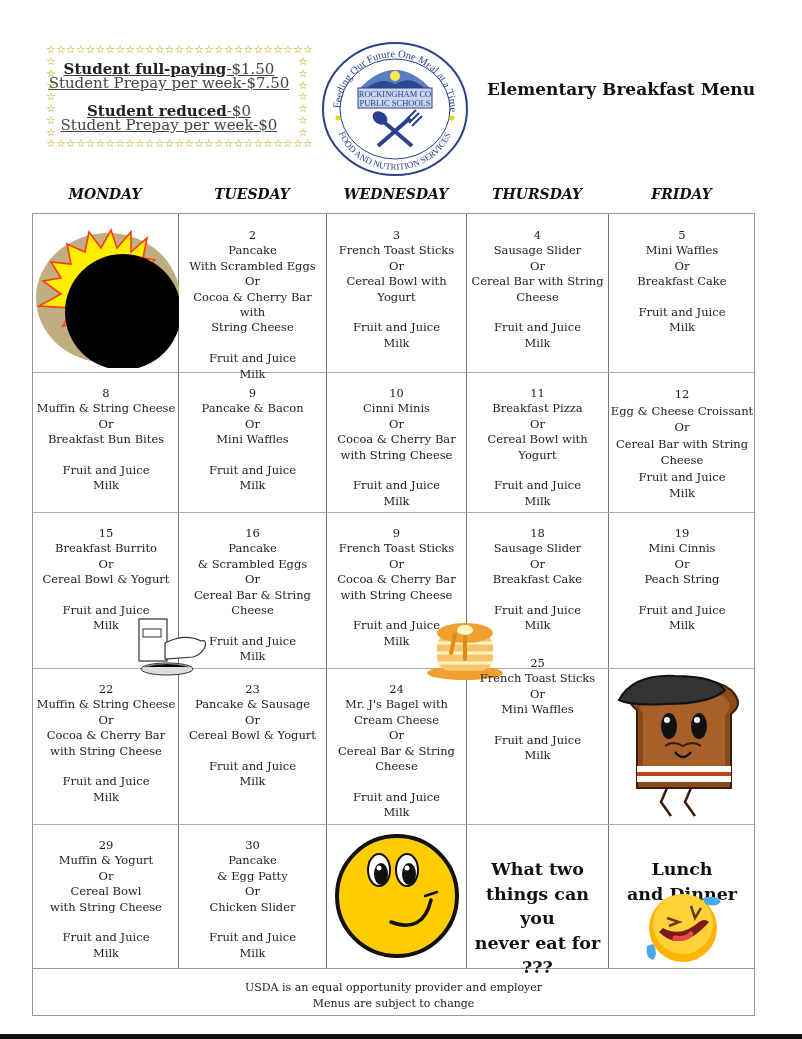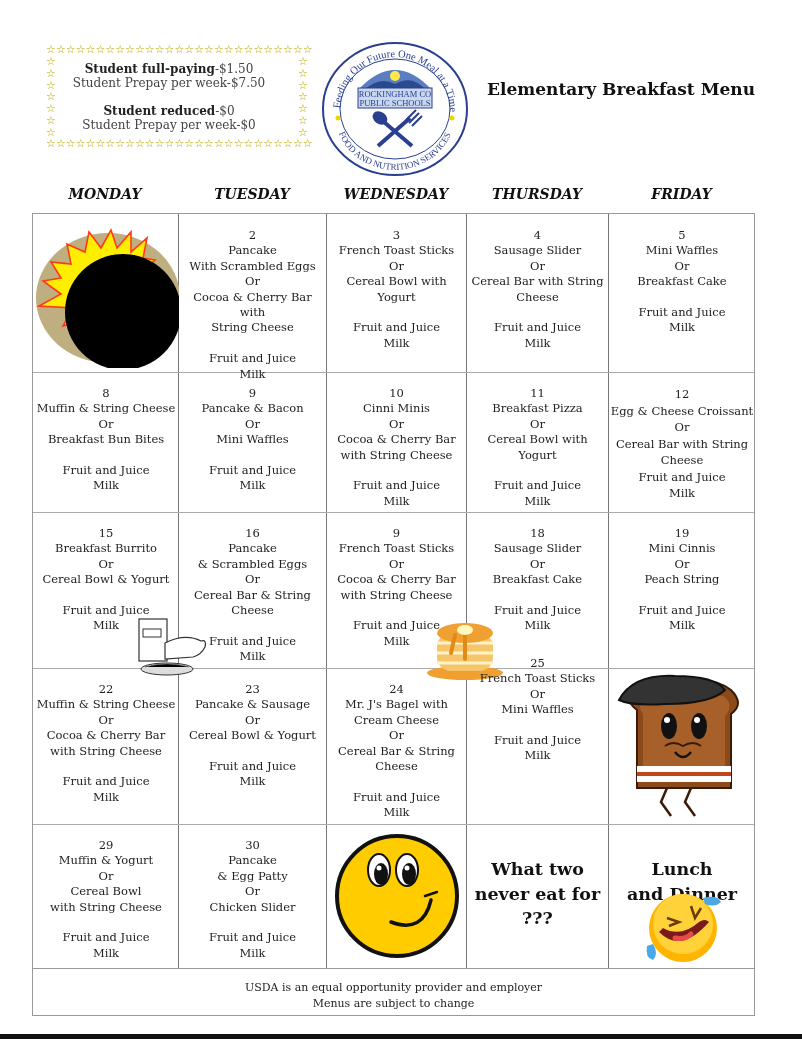--- a/index.html
+++ b/index.html
@@ -1,20 +1,20 @@
 <!DOCTYPE html>
 <html><head>
 <meta charset="utf-8">
 <style>
   html,body{margin:0;padding:0;background:#fff;}
   body{width:802px;height:1039px;position:relative;overflow:hidden;font-family:"DejaVu Serif","Liberation Serif",serif;color:#111;}
   .price-box{position:absolute;left:46px;top:44px;width:262px;height:106px;}
   .stars-row{position:absolute;left:0;width:262px;height:12px;display:flex;justify-content:space-between;color:#b8a800;font-size:11px;line-height:12px;}
   .stars-col{position:absolute;top:12px;height:82px;width:10px;display:flex;flex-direction:column;justify-content:space-between;color:#b8a800;font-size:11px;line-height:11px;}
-  .price-text{position:absolute;left:0;right:16px;top:18px;text-align:center;font-size:12px;line-height:14px;color:#444;}
+  .price-text{position:absolute;left:0;right:16px;top:18px;text-align:center;font-size:15px;line-height:14px;color:#444;text-decoration:underline;}
   .price-text b{color:#222;}
   .logo{position:absolute;left:320px;top:40px;width:150px;height:138px;}
   .title{position:absolute;right:47px;top:77px;text-align:right;font-weight:bold;}
   .title .t1{font-size:23px;line-height:30px;}
   .title .t2{font-size:17px;line-height:24px;}
   .day-head{position:absolute;top:186px;font-size:14px;font-weight:bold;font-style:italic;text-align:center;}
   .grid{position:absolute;left:32px;top:213px;width:723px;height:803px;border:1px solid #999;box-sizing:border-box;}
   .vline{position:absolute;top:0;width:1px;background:#777;}
   .hline{position:absolute;left:0;height:1px;background:#aaa;}
   .cell{position:absolute;text-align:center;font-size:11.5px;line-height:15.4px;color:#222;}
@@ -411,20 +411,21 @@
       <ellipse cx="48" cy="44" rx="7" ry="11" fill="#111"></ellipse>
       <ellipse cx="76" cy="44" rx="7" ry="11" fill="#111"></ellipse>
       <circle cx="46" cy="38" r="2.5" fill="#fff"></circle>
         <circle cx="74" cy="38" r="2.5" fill="#fff"></circle>
       <path d="M58,92 Q90,104 98,70" stroke="#111" stroke-width="3.5" fill="none" stroke-linecap="round"></path>
       <path d="M92,66 L104,62" stroke="#111" stroke-width="2.5" stroke-linecap="round"></path>
     </svg>
   </div>
   <div class="joke" style="left:434px;top:624px;width:141px">
     <div>What two</div>
+      <div>things can you</div>
       <div>never eat for</div>
       <div>???</div>
   </div>
   <div class="joke" style="left:576px;top:624px;width:146px">
     <div>Lunch</div>
       <div>and Dinner</div>
   </div>
   <div class="pic" style="left:608px;top:674px;width:84px;height:76px">
     <svg width="84" height="76" viewBox="0 0 84 76">
       <circle cx="42" cy="40" r="34" fill="#ffb400"></circle>

